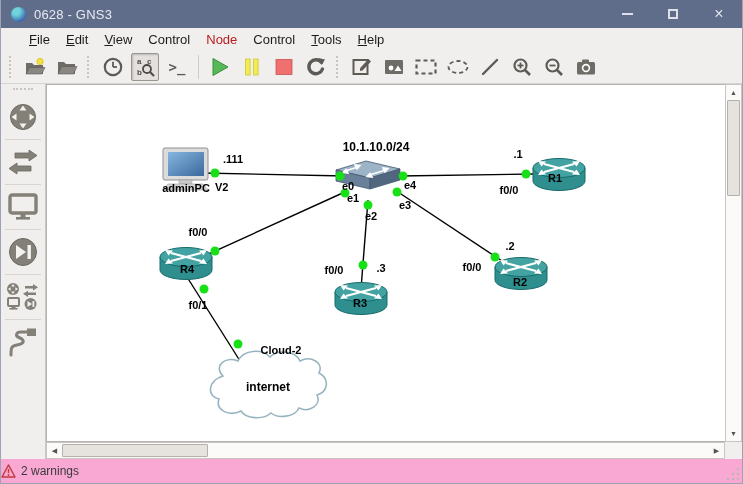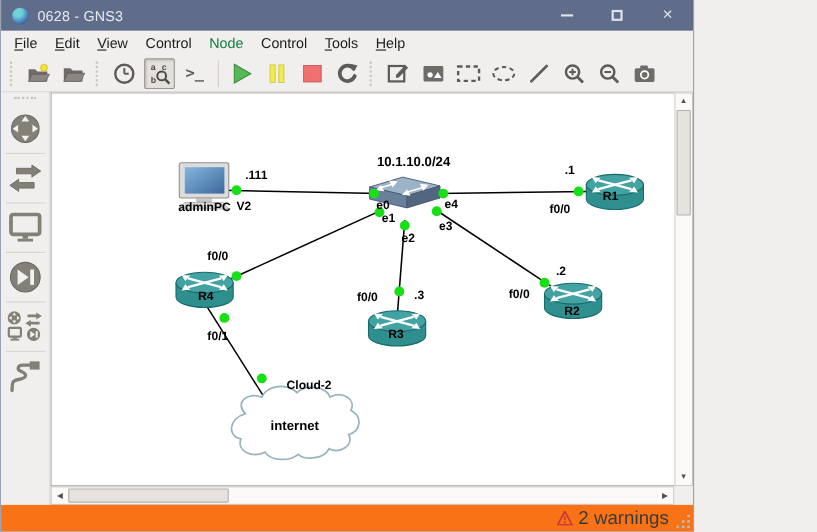--- a/index.html
+++ b/index.html
@@ -1,36 +1,36 @@
 <!DOCTYPE html>
 <html><head>
 <meta charset="utf-8">
 <style>
   * { margin:0; padding:0; box-sizing:border-box; }
   html,body { width:743px; height:484px; overflow:hidden; }
   body { font-family:"Liberation Sans", sans-serif; background:#f0efee; }
-  .window { width:631px; height:484px; display:flex; flex-direction:column;
+  .window { width:743px; height:484px; display:flex; flex-direction:column;
             border-left:1px solid #9aa2b4; border-right:1px solid #9aa2b4; border-bottom:1px solid #9aa2b4; }
 
   
   .titlebar { height:28px; background:#5f6c8a; display:flex; align-items:center; flex:0 0 28px; }
   .app-icon { width:15px; height:15px; border-radius:50%; margin:0 8px 0 10px;
               background:radial-gradient(circle at 35% 30%, #6fd4da 0 25%, #3f6fb5 70%, #2c3f71 100%); }
   .window-title { color:#e7eaf1; font-size:13px; letter-spacing:.2px; }
   .win-controls { margin-left:auto; display:flex; height:100%; }
   .win-btn { width:46px; height:100%; display:flex; align-items:center; justify-content:center; color:#dde1ea; cursor:default; }
   .glyph-min { width:11px; height:0; border-bottom:2px solid #dde1ea; display:block; }
   .glyph-max { width:10px; height:10px; border:2px solid #dde1ea; display:block; }
   .glyph-close { font-size:16px; line-height:1; }
 
   
-  .menubar { height:22px; background:#f0efee; display:flex; align-items:center; padding-left:4px;
+  .menubar { height:22px; background:#f0efee; display:flex; align-items:center; padding-left:20px;
              font-size:13px; color:#1c1c1c; flex:0 0 22px; }
   .menu-item { padding:2px 8px; }
-  .menu-item.disabled { color:#15803d; }
+  .menu-item.disabled { color:#b91c1c; }
   .accel { text-decoration:underline; }
 
   
   .toolbar { height:34px; background:#f0efee; border-bottom:1px solid #d6d4d1; display:flex; align-items:center;
              padding-left:4px; flex:0 0 34px; }
   .tb-grip { width:6px; height:22px; border-left:2px dotted #c8c5c1; margin:0 4px; }
   .tb-sep  { width:1px; height:24px; background:#cfccc8; margin:0 5px; }
   .tb-btn { width:28px; height:28px; display:flex; align-items:center; justify-content:center; margin:0 2px; border:1px solid transparent; border-radius:2px; }
   .tb-btn.active { background:#e3e0dd; border:1px solid #9a9792; box-shadow:inset 1px 1px 2px rgba(0,0,0,.18); }
   .tb-btn svg { display:block; }
@@ -53,21 +53,21 @@
   .hscroll-row { height:17px; flex:0 0 17px; display:flex; }
   .hscroll { flex:1 1 auto; background:#fbfaf9; border:1px solid #c9c6c2; display:flex; }
   .scroll-corner { width:17px; flex:0 0 17px; background:#f0efee; }
   .sc-arrow { width:15px; height:15px; display:flex; align-items:center; justify-content:center; color:#55524e; font-size:7px; }
   .v-thumb { width:13px; margin:0 1px; height:96px; background:#e6e3df; border:1px solid #b4b1ad; border-radius:1px; }
   .h-thumb { height:13px; margin:1px 0; width:146px; background:#e6e3df; border:1px solid #b4b1ad; border-radius:1px; }
   .h-track, .v-track { flex:1 1 auto; }
   .hscroll .sc-arrow { height:100%; }
 
   
-  .statusbar { height:24px; flex:0 0 24px; background:#f97316; display:flex; align-items:center; justify-content:flex-end; font-size:17px; color:#3a3a3a; }
+  .statusbar { height:24px; flex:0 0 24px; background:#f9a8d4; display:flex; align-items:center; justify-content:flex-start; font-size:12px; color:#3a3a3a; }
   .warn-wrap { display:flex; align-items:center; gap:5px; margin-right:22px; }
   .resize-grip { position:absolute; right:2px; bottom:2px; width:13px; height:13px;
                  background:
                    radial-gradient(circle at 11px 11px, #b9b6b2 1.2px, transparent 1.6px),
                    radial-gradient(circle at 11px 6px,  #b9b6b2 1.2px, transparent 1.6px),
                    radial-gradient(circle at 6px 11px,  #b9b6b2 1.2px, transparent 1.6px),
                    radial-gradient(circle at 11px 1px,  #b9b6b2 1.2px, transparent 1.6px),
                    radial-gradient(circle at 6px 6px,   #b9b6b2 1.2px, transparent 1.6px),
                    radial-gradient(circle at 1px 11px,  #b9b6b2 1.2px, transparent 1.6px); }
   .window { position:relative; }

